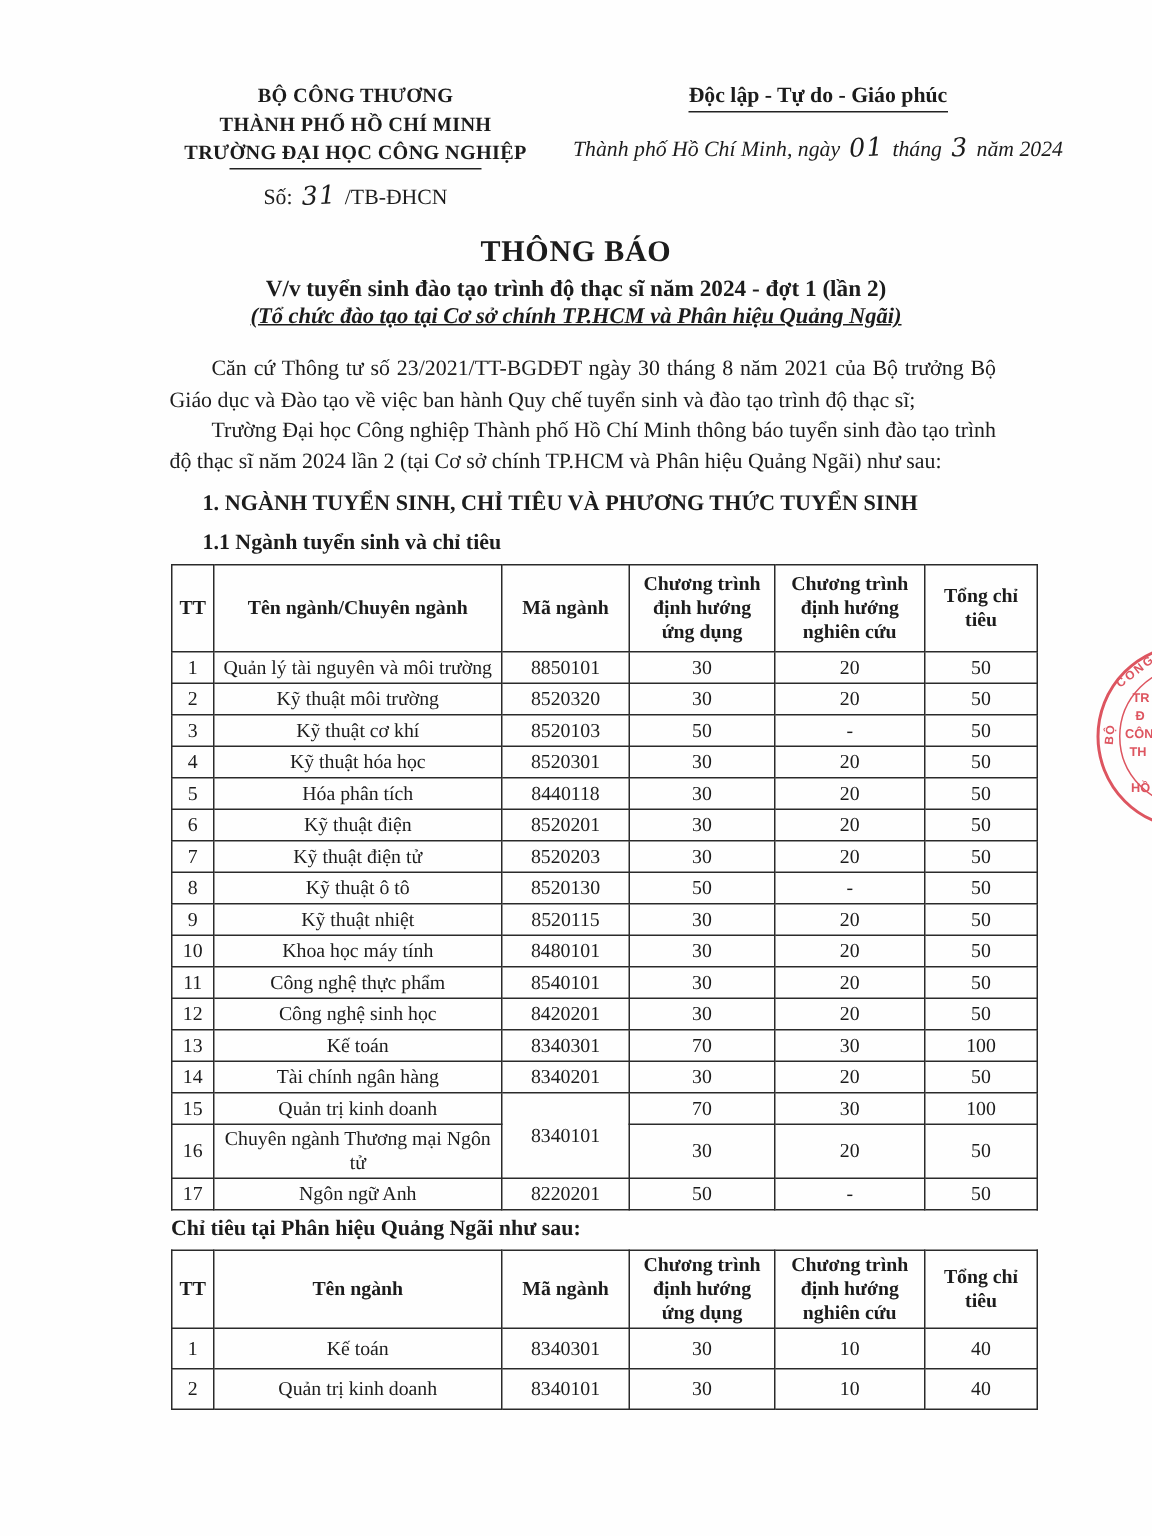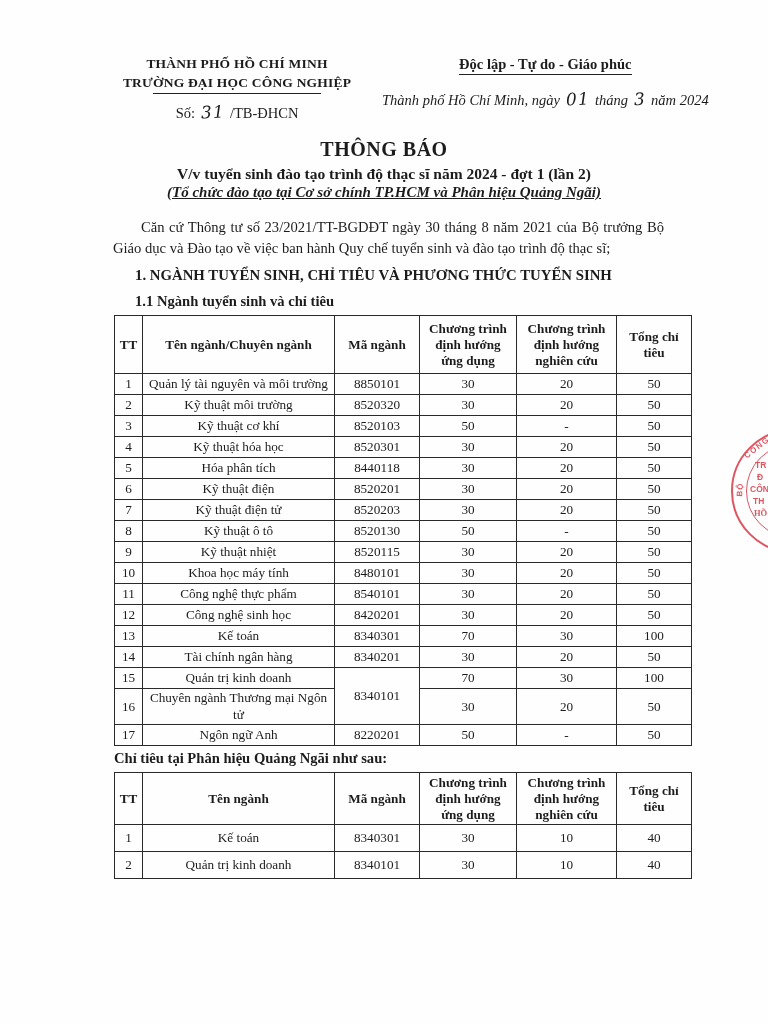--- a/index.html
+++ b/index.html
@@ -150,29 +150,30 @@
     font-weight: bold;
     color: #dd5560;
     white-space: nowrap;
   }
   .sf0 { left: 21px; top: 20px; font-size: 8px; letter-spacing: 1.5px; transform: rotate(-38deg); }
   .sf1 { left: 12px; top: 62px; font-size: 8px; letter-spacing: 1px; transform: rotate(-85deg); }
   .sf2 { left: 34px; top: 37px; font-size: 8.5px; }
   .sf3 { left: 36px; top: 49px; font-size: 8.5px; }
   .sf4 { left: 29px; top: 61px; font-size: 8.5px; }
   .sf5 { left: 32px; top: 73px; font-size: 8.5px; }
-  .sf6 { left: 33px; top: 85px; font-size: 8.5px; font-family: Liberation Serif, serif; }
+  .sf6 { left: 33px; top: 97px; font-size: 8.5px; }
 </style>
 </head>
 <body>
 
 <div class="page">
 
   <div class="letterhead">
     <div class="lh-left">
+      <div class="org-line">BỘ CÔNG THƯƠNG</div>
       <div class="org-line">THÀNH PHỐ HỒ CHÍ MINH</div>
       <div class="org-line">TRƯỜNG ĐẠI HỌC CÔNG NGHIỆP</div>
       <div class="org-rule"></div>
       <div class="doc-number">
         <span>Số:</span>
         <span class="hand">31</span>
         <span>/TB-ĐHCN</span>
       </div>
     </div>
     <div class="lh-right">
@@ -190,20 +191,21 @@
   </div>
 
   <div class="title-block">
     <div class="doc-title">THÔNG BÁO</div>
     <div class="doc-subtitle">V/v tuyển sinh đào tạo trình độ thạc sĩ năm 2024 - đợt 1 (lần 2)</div>
     <div class="doc-subtitle2">(Tổ chức đào tạo tại Cơ sở chính TP.HCM và Phân hiệu Quảng Ngãi)</div>
   </div>
 
   <div class="content">
     <p class="para">Căn cứ Thông tư số 23/2021/TT-BGDĐT ngày 30 tháng 8 năm 2021 của Bộ trưởng Bộ Giáo dục và Đào tạo về việc ban hành Quy chế tuyển sinh và đào tạo trình độ thạc sĩ;</p>
+    <p class="para">Trường Đại học Công nghiệp Thành phố Hồ Chí Minh thông báo tuyển sinh đào tạo trình độ thạc sĩ năm 2024 lần 2 (tại Cơ sở chính TP.HCM và Phân hiệu Quảng Ngãi) như sau:</p>
 
     <div class="section-h1">1.  NGÀNH TUYỂN SINH, CHỈ TIÊU VÀ PHƯƠNG THỨC TUYỂN SINH</div>
     <div class="section-h2">1.1 Ngành tuyển sinh và chỉ tiêu</div>
 
     <table class="doc-table" id="table-hcm">
       <colgroup>
         <col style="width:28px">
           <col style="width:192px">
           <col style="width:85px">
         <col style="width:97px">

